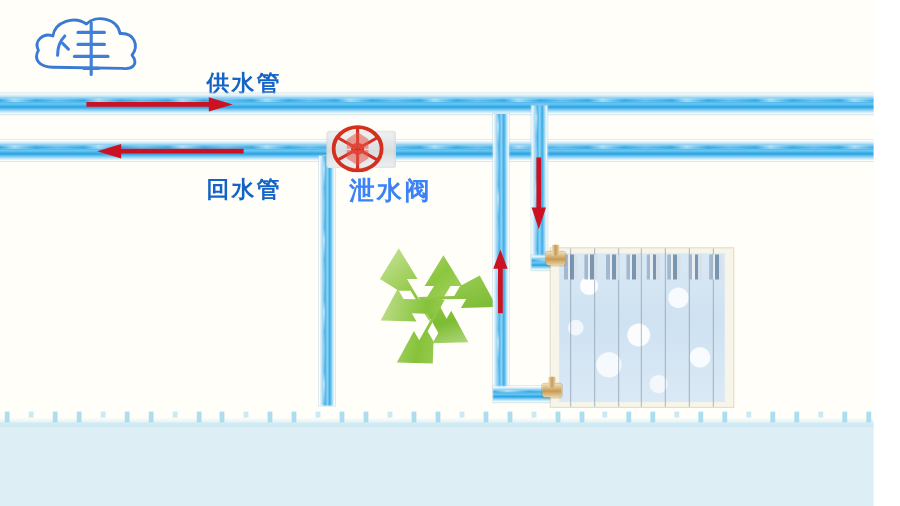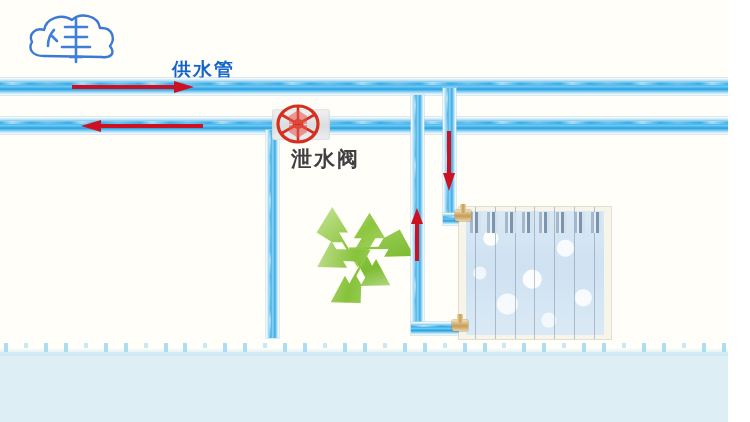--- a/index.html
+++ b/index.html
@@ -129,21 +129,21 @@
     font-weight: bold;
     white-space: nowrap;
     letter-spacing: 2px;
   }
   .label-blue {
     color: #1464c8;
     font-size: 19px;
     text-shadow: 0 1px 0 rgba(255,255,255,.9);
   }
   .label-red {
-    color: #404040;
+    color: #3b82f6;
     font-size: 21px;
     text-shadow: 0 1px 1px rgba(255,255,255,.85);
     text-align: right;
   }
 
   
   .valve-body {
     position: absolute;
     left: 272px;
     top: 109px;
@@ -301,20 +301,21 @@
         <path d="M41 27 L63 27"></path>
         <path d="M38 37 L66 37"></path>
         <path d="M52 9 L52 52"></path>
         <path d="M46 47 L58 47"></path>
       </g>
     </svg>
   </div>
 
   <div class="label label-blue" style="left:172px; top:57px;">供水管</div>
 
+  <div class="label label-blue" style="left:172px; top:145px;">回水管</div>
 
   <div class="label label-red" style="left:291px; top:145px;">泄水阀</div>
 
 
   <div class="pipe-h" style="left:0; top:78px; width:750px;"></div>
 
   <svg class="arrow" style="left:70px; top:80px;" width="125" height="14">
     <line x1="2" y1="7" x2="108" y2="7" stroke="#cc1122" stroke-width="4"></line>
     <polygon points="104,1 124,7 104,13" fill="#cc1122"></polygon>
   </svg>

